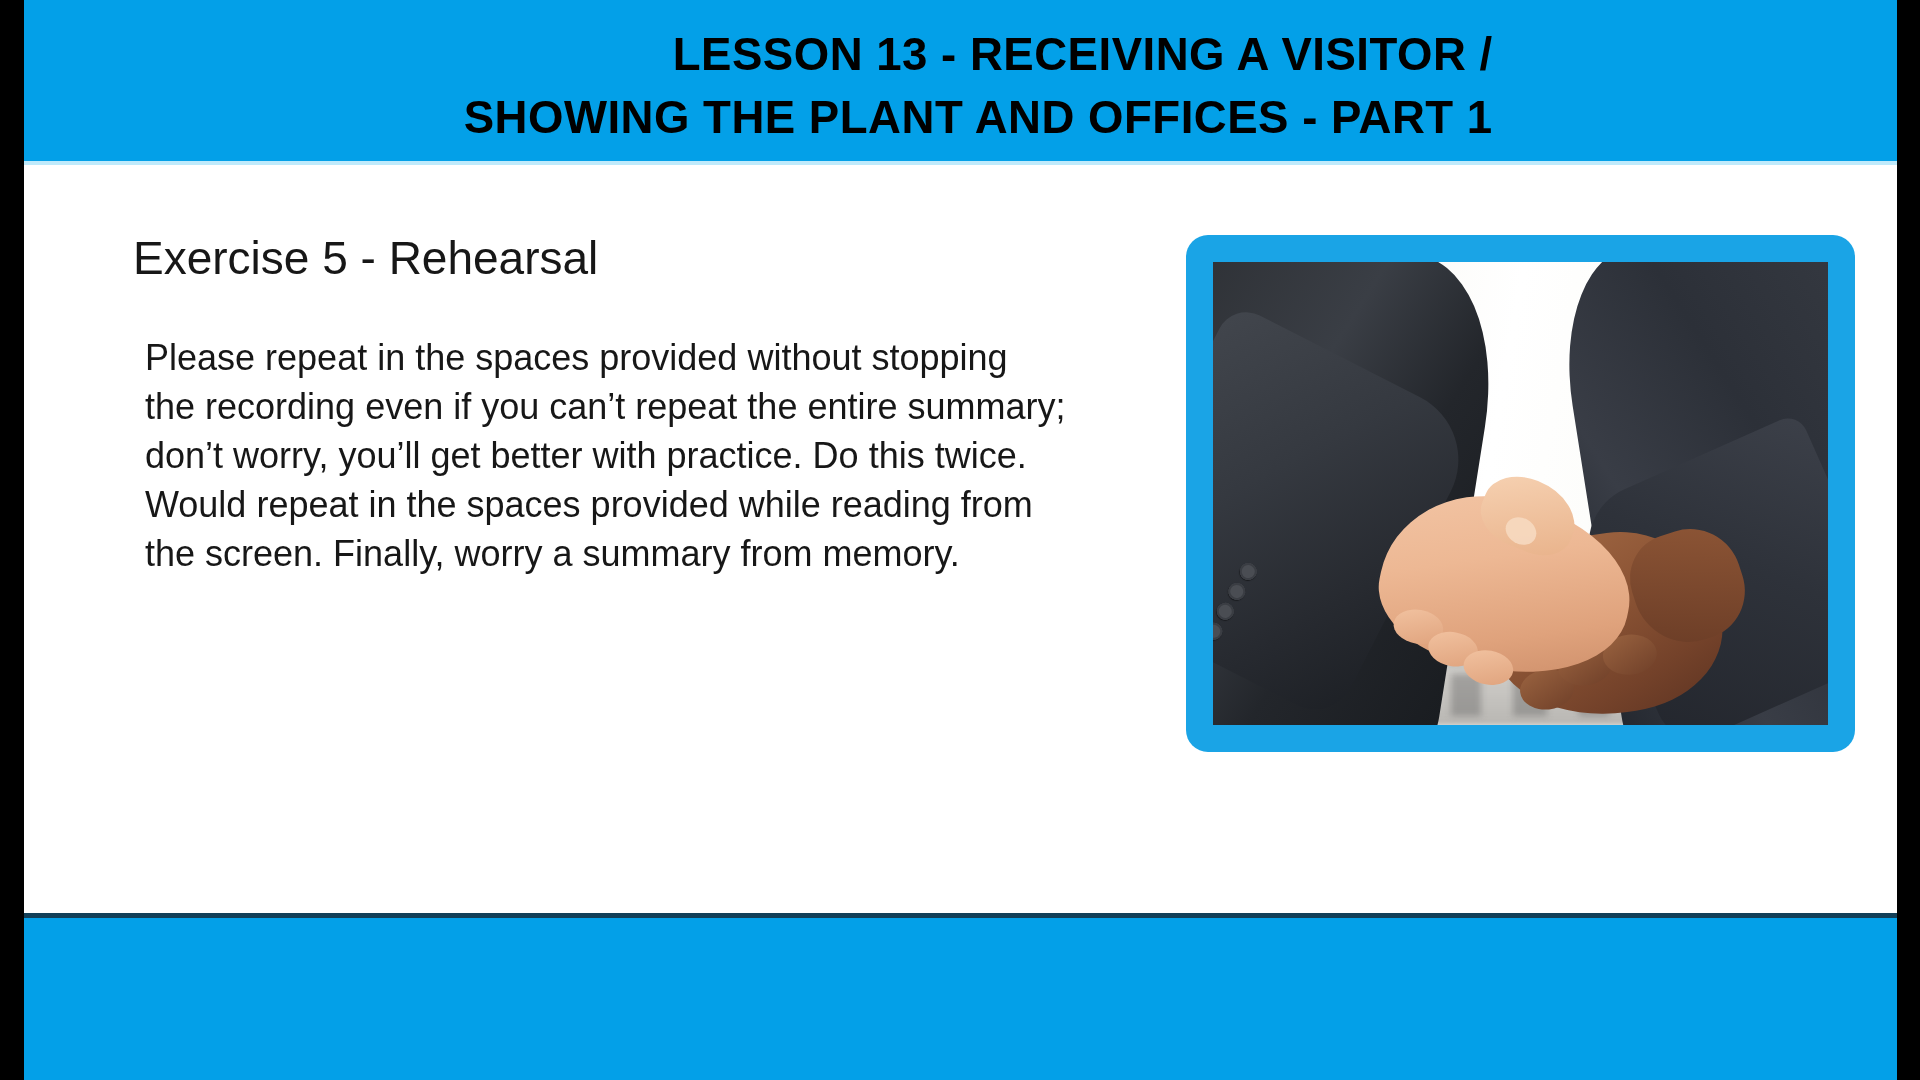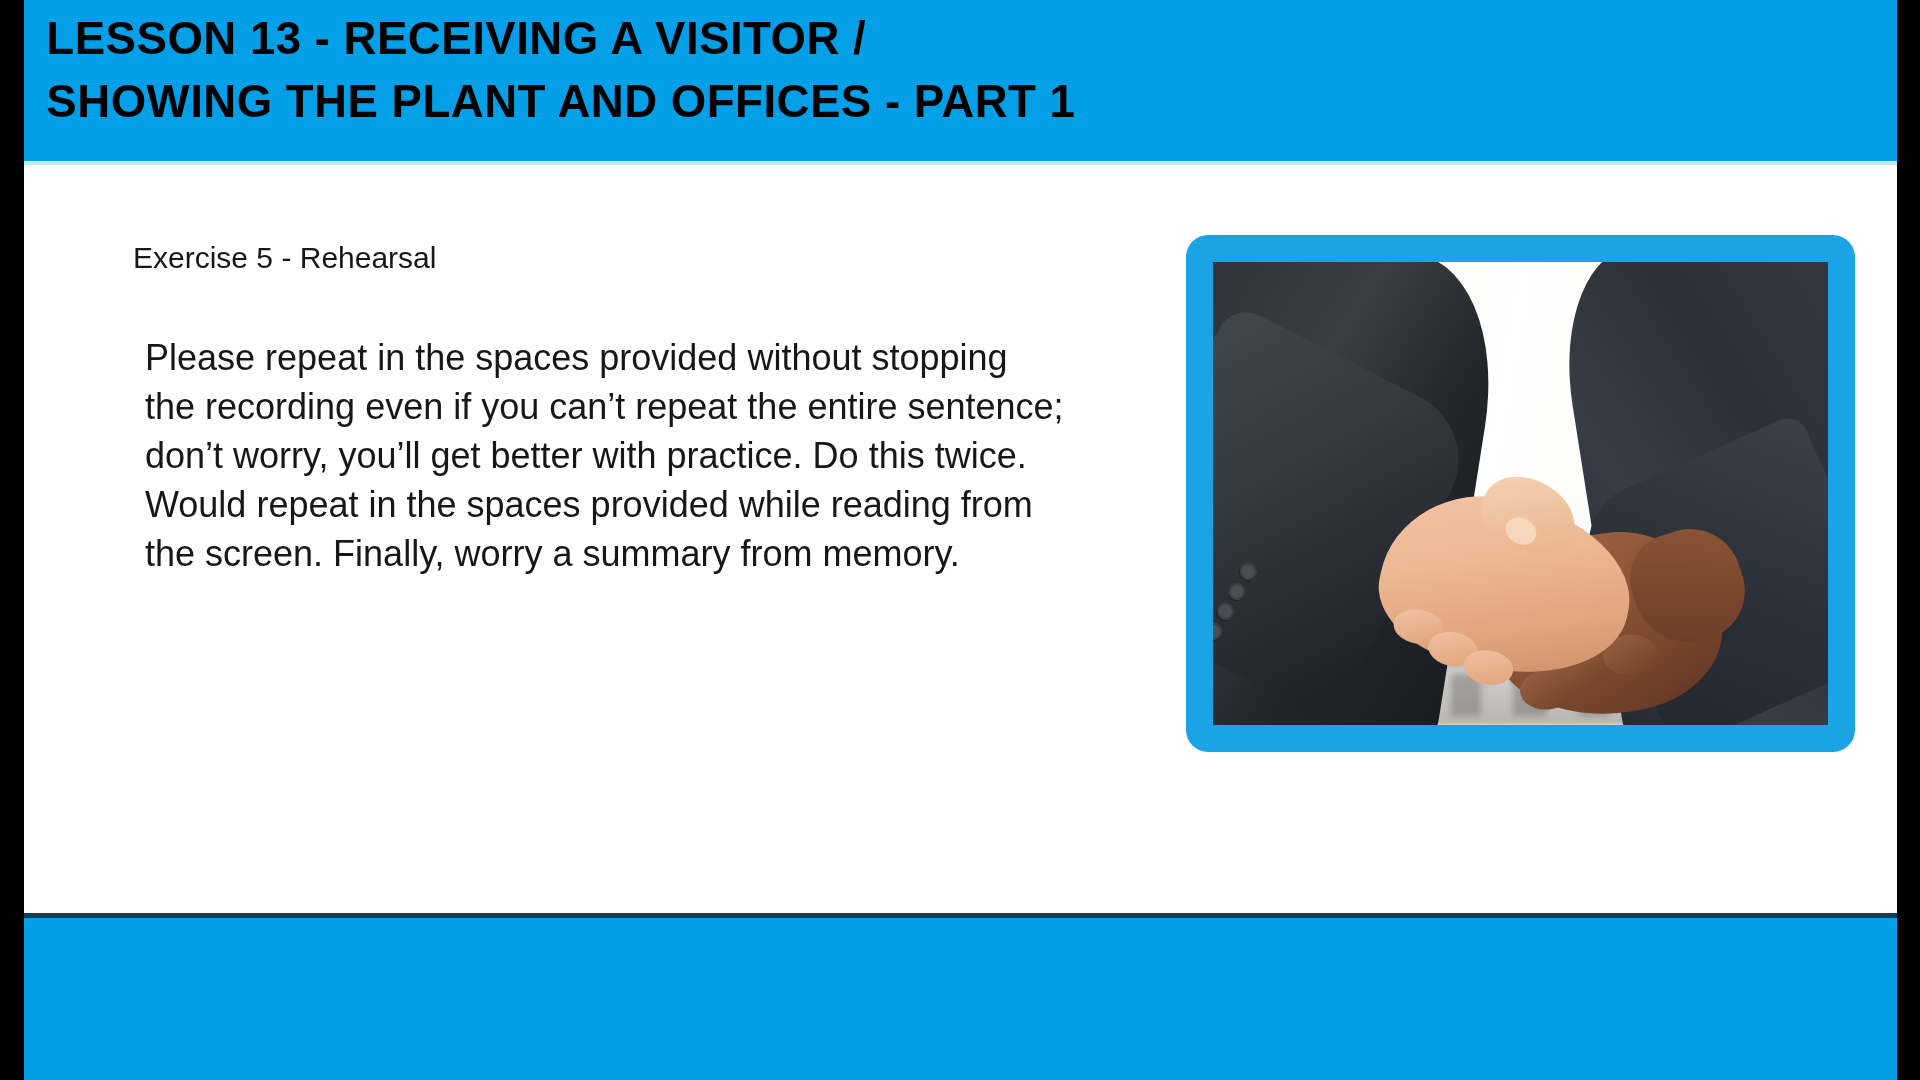--- a/index.html
+++ b/index.html
@@ -38,23 +38,23 @@
     position: absolute;
     left: 24px;
     top: 161px;
     width: 1873px;
     height: 4px;
     background: #bfeafb;
   }
   #title-block {
     position: absolute;
     left: 0;
-    top: 6px;
+    top: 22px;
     width: 1491px;
-    text-align: left;
+    text-align: right;
   }
   .title-line {
     display: block;
     color: #000000;
     font-family: "Liberation Sans", sans-serif;
     font-weight: bold;
     font-size: 47px;
     line-height: 63px;
     letter-spacing: 0.5px;
     transform: scaleX(0.97);
@@ -76,21 +76,21 @@
     position: absolute;
     left: 109px;
     top: 70px;
     width: 1060px;
   }
 
   #exercise-heading {
     color: #171717;
     font-family: "Liberation Sans", sans-serif;
     font-weight: normal;
-    font-size: 30px;
+    font-size: 46px;
     line-height: 46px;
     margin: 0;
     white-space: nowrap;
   }
 
   #instruction-paragraph {
     margin: 12px;
     padding: 0;
     list-style: none;
     margin-top: 52px;
@@ -404,21 +404,21 @@
   <div id="header-underline"></div>
 
   <div id="body-area">
 
     <div id="text-column">
 
       <p id="exercise-heading">Exercise 5 - Rehearsal</p>
 
       <ul id="instruction-paragraph">
         <li>Please repeat in the spaces provided without stopping</li>
-        <li>the recording even if you can’t repeat the entire sentence;</li>
+        <li>the recording even if you can’t repeat the entire summary;</li>
         <li>don’t worry, you’ll get better with practice. Do this twice.</li>
         <li>Would repeat in the spaces provided while reading from</li>
         <li>the screen. Finally, worry a summary from memory.</li>
       </ul>
 
 
     </div>
 
     <div id="picture-frame">
       <div id="handshake-photo">

